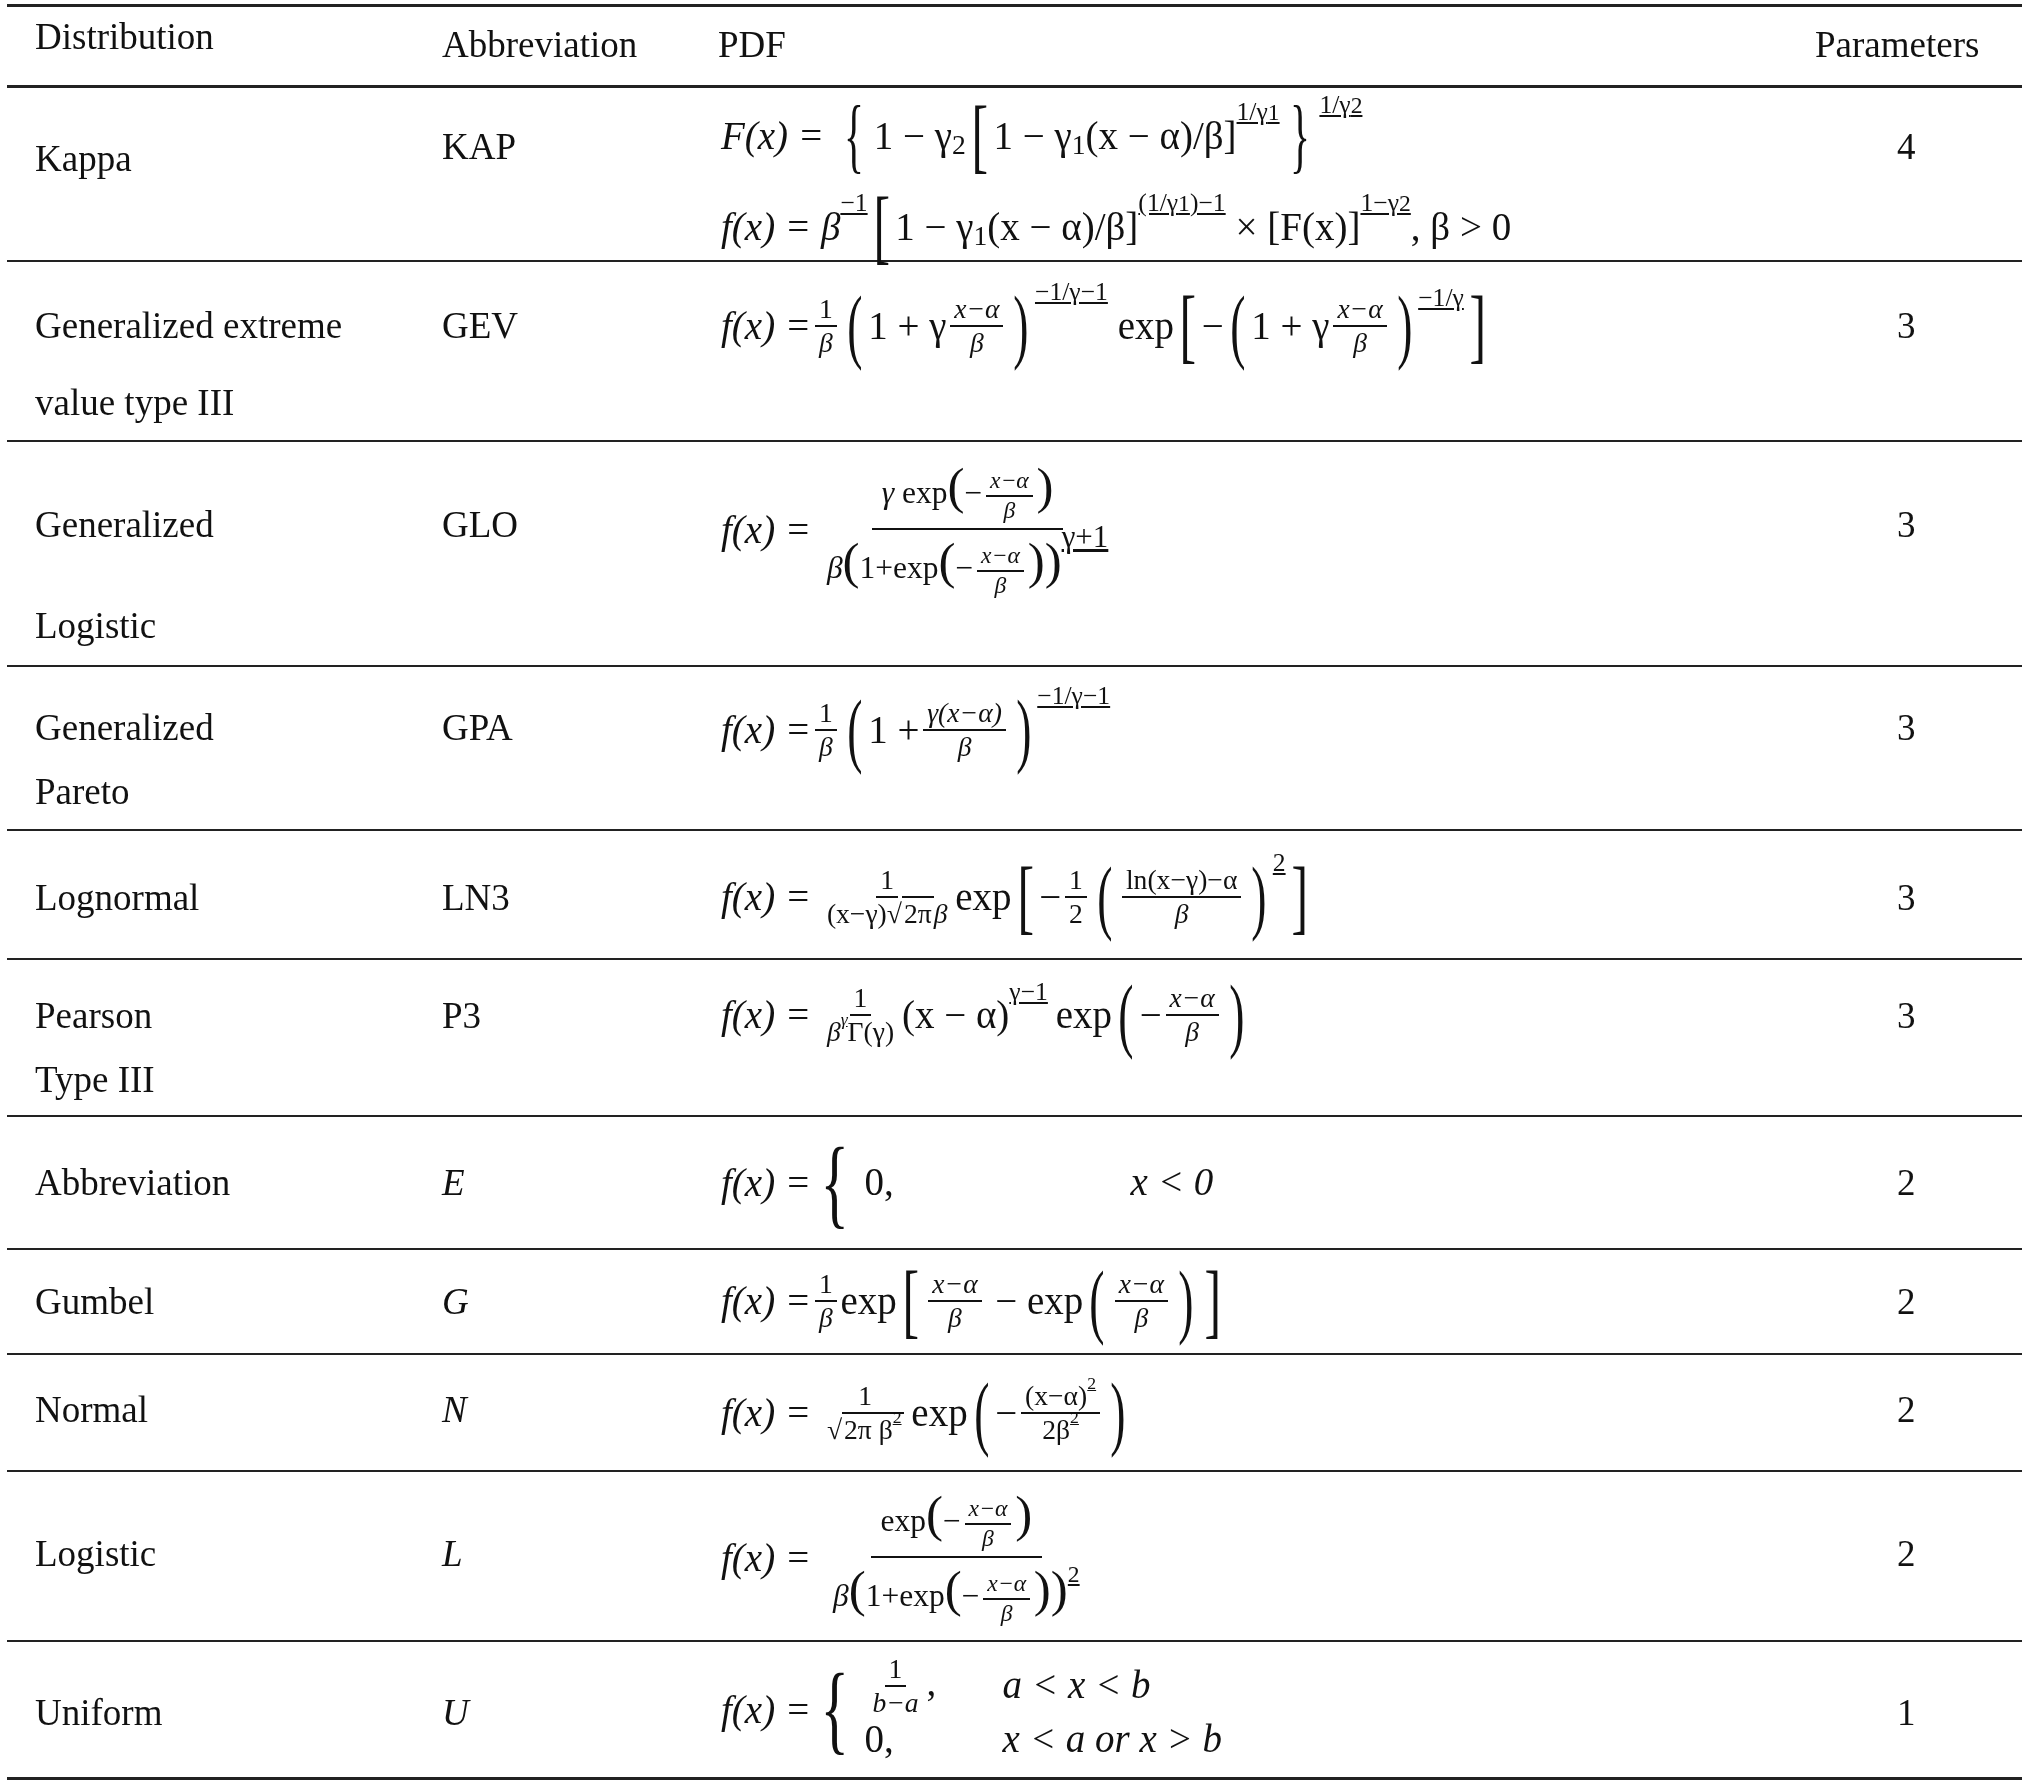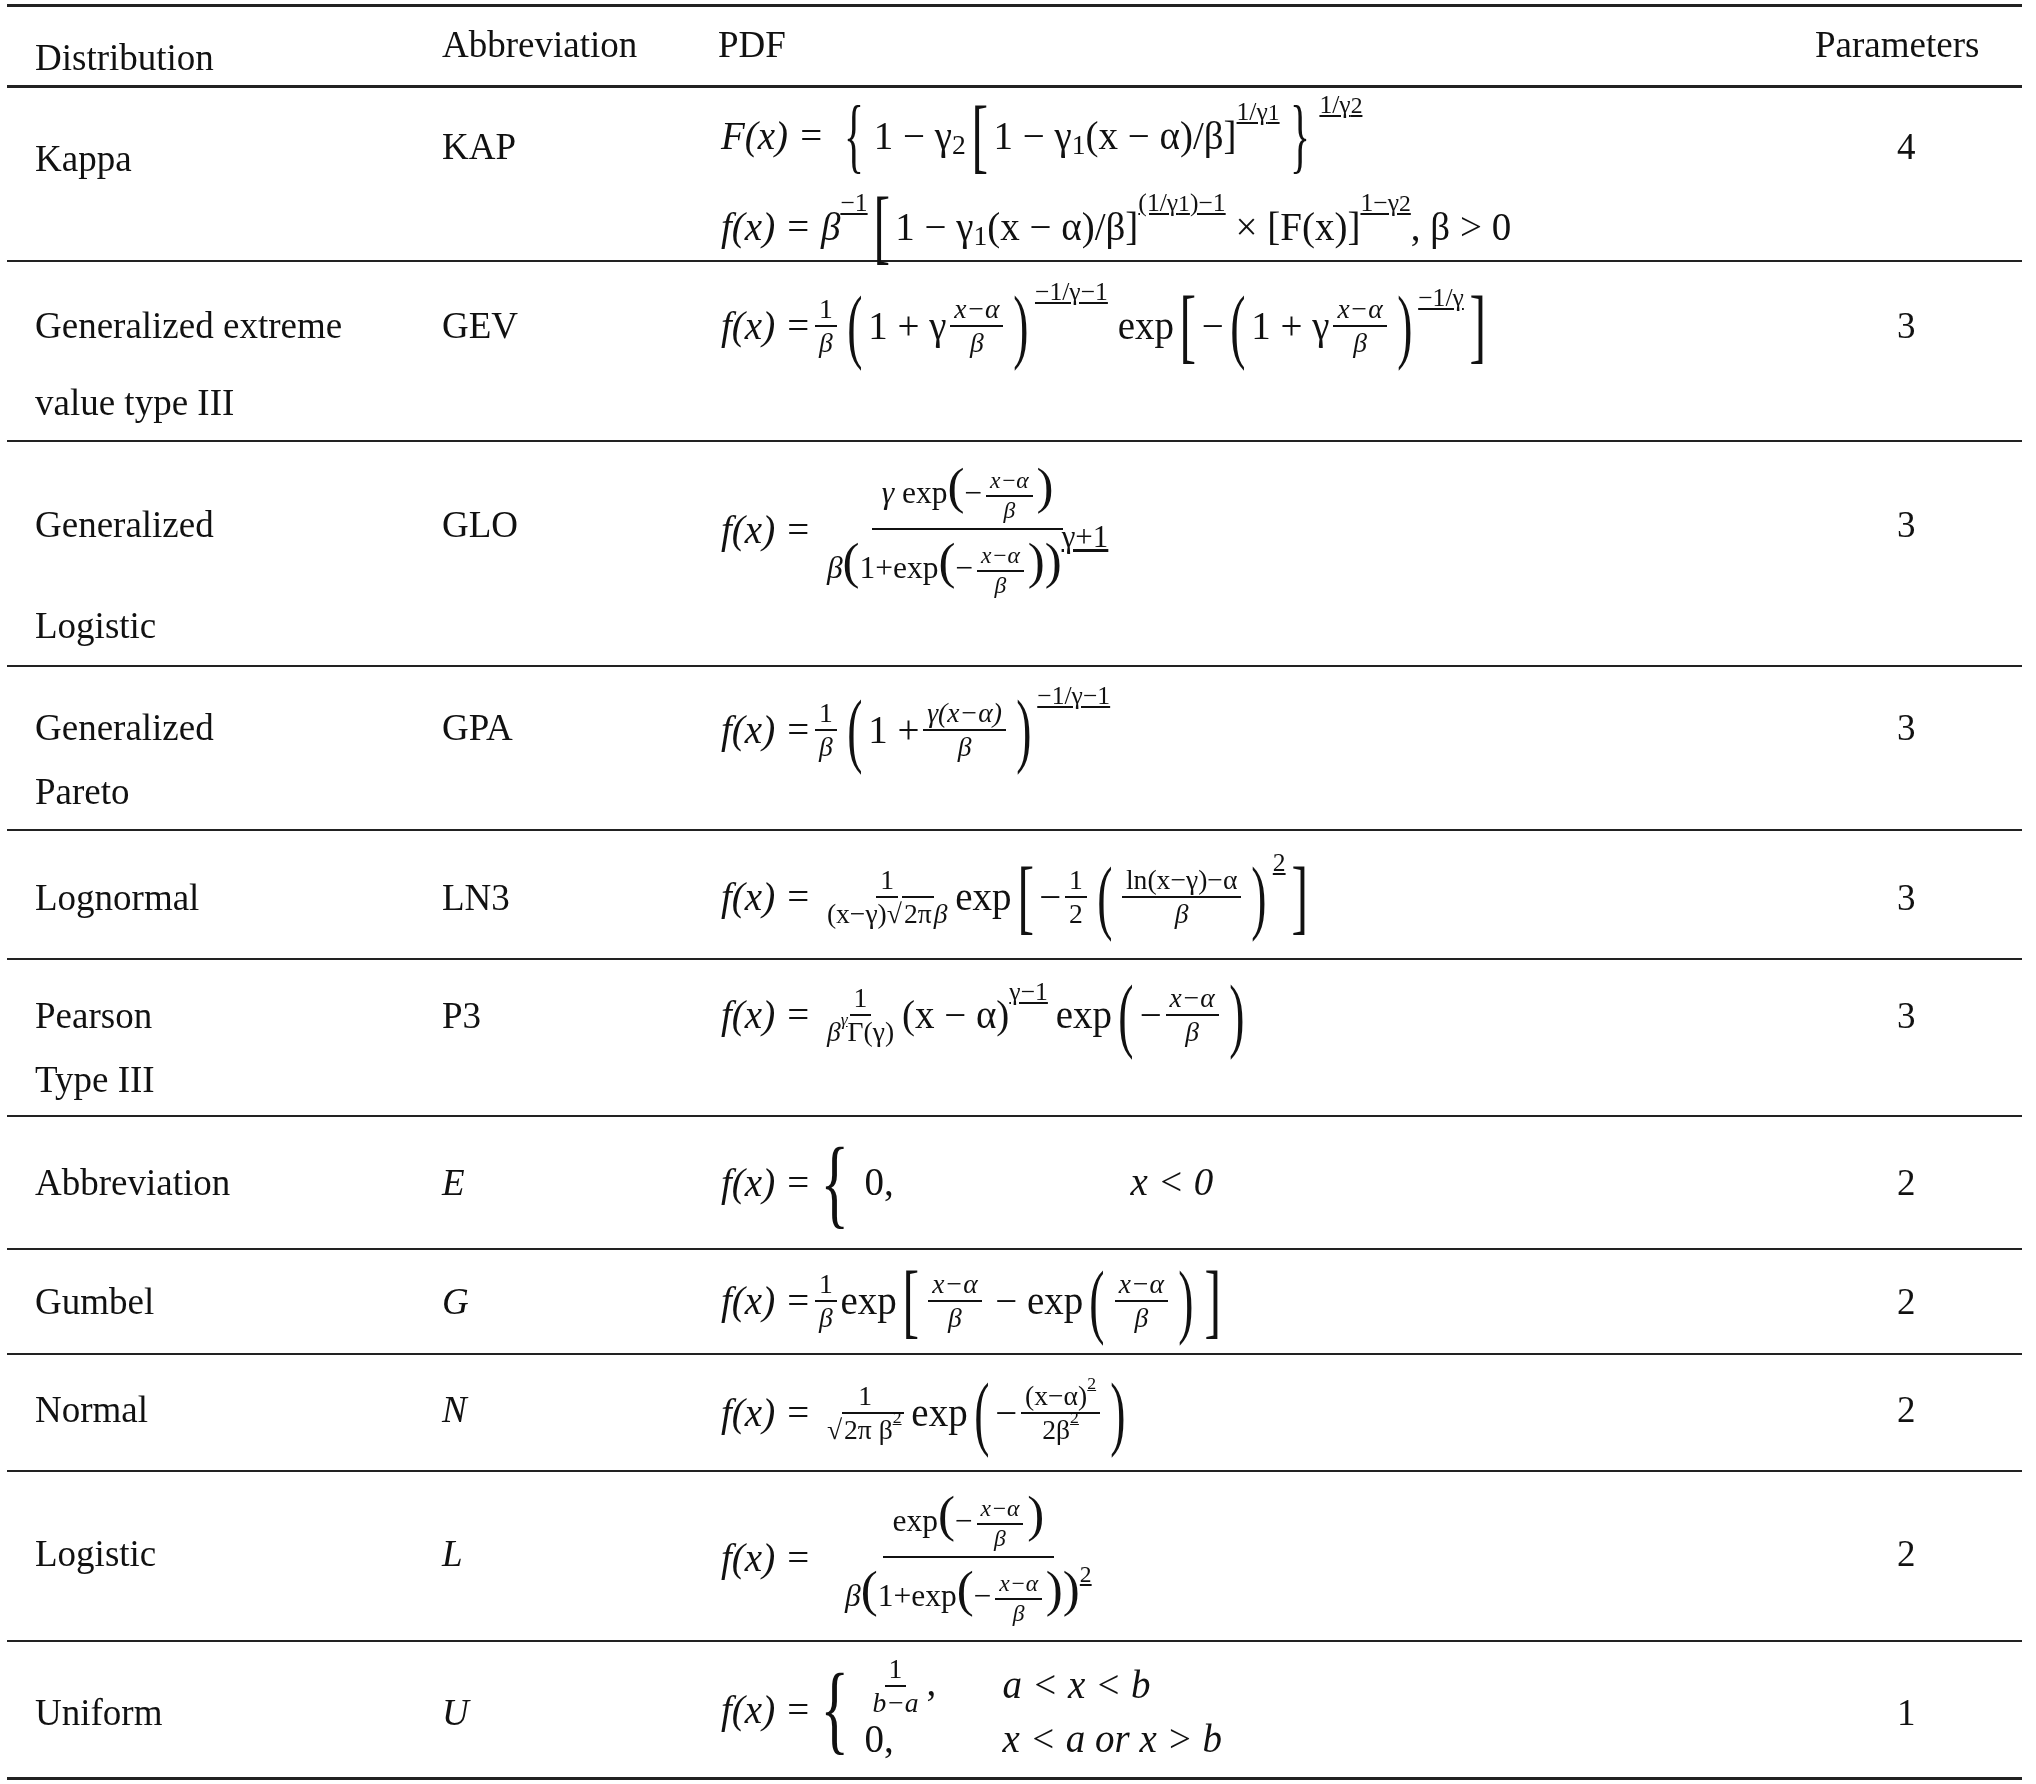--- a/index.html
+++ b/index.html
@@ -33,21 +33,21 @@
 <div class="hline" style="top:665px;height:2px;"></div>
 <div class="hline" style="top:829px;height:2px;"></div>
 <div class="hline" style="top:958px;height:2px;"></div>
 <div class="hline" style="top:1115px;height:2px;"></div>
 <div class="hline" style="top:1248px;height:2px;"></div>
 <div class="hline" style="top:1353px;height:2px;"></div>
 <div class="hline" style="top:1470px;height:2px;"></div>
 <div class="hline" style="top:1640px;height:2px;"></div>
 <div class="hline" style="top:1777px;"></div>
 
-<div class="cell" style="left:35px;top:39px;">Distribution</div>
+<div class="cell" style="left:35px;top:18px;">Distribution</div>
 <div class="cell" style="left:442px;top:25.6px;">Abbreviation</div>
 <div class="cell" style="left:718px;top:25.6px;">PDF</div>
 <div class="cell" style="left:1815px;top:25.6px;">Parameters</div>
 
 <div class="cell" style="left:35px;top:140px;">Kappa</div>
 <div class="cell" style="left:442px;top:128px;">KAP</div>
 <div class="cell" style="left:1897px;top:128px;">4</div>
 <div class="m" style="top:102px;">
   <span class="it">F(x) =</span>&nbsp;
   <span class="bigp" style="transform:scaleX(0.5);">{</span>
@@ -240,21 +240,21 @@
       <span class="den"><span>2β</span><sup style="font-size:17.7px;">2</sup></span>
     </span>
   <span class="bigp">)</span>
 </div>
 
 <div class="cell" style="left:35px;top:1535px;">Logistic</div>
 <div class="cell it" style="left:442px;top:1535px;">L</div>
 <div class="cell" style="left:1897px;top:1535px;">2</div>
 <div class="m" style="top:1483px;height:148px;">
   <span class="it">f(x) =</span>
-  <span class="frac" style="font-size:31.5px;margin-left:30px;">
+  <span class="frac" style="font-size:31.5px;margin-left:18px;">
     <span class="num" style="padding:0 9.9px 5.9px;">exp<span style="font-size:51px;">(</span>−<span class="frac xs it">
           <span class="num">x−α</span>
           <span class="den">β</span>
         </span><span style="font-size:51px;">)</span></span>
     <span class="den" style="padding-top:5.9px;"><span class="it">β</span><span style="font-size:51px;">(</span><span>1+exp</span><span style="font-size:51px;">(</span>−<span class="frac xs it">
           <span class="num">x−α</span>
           <span class="den">β</span>
         </span><span style="font-size:51px;">))</span><sup style="font-size:23.6px;top:-1em;">2</sup></span>
   </span>
 </div>

